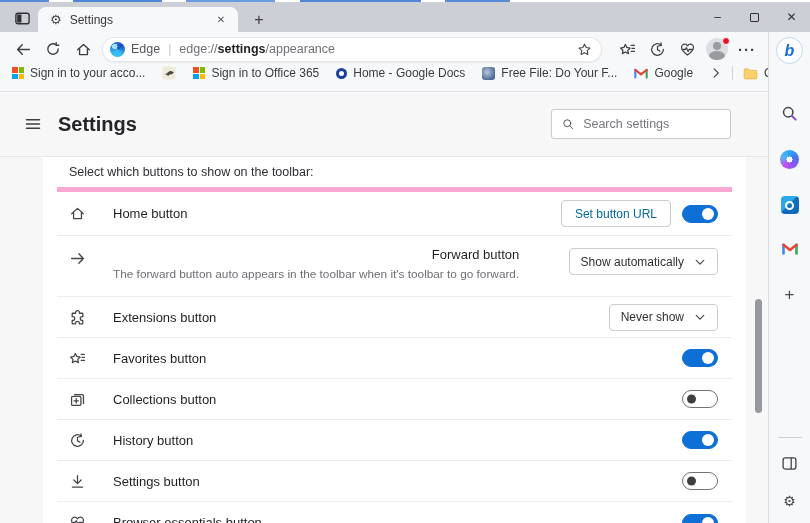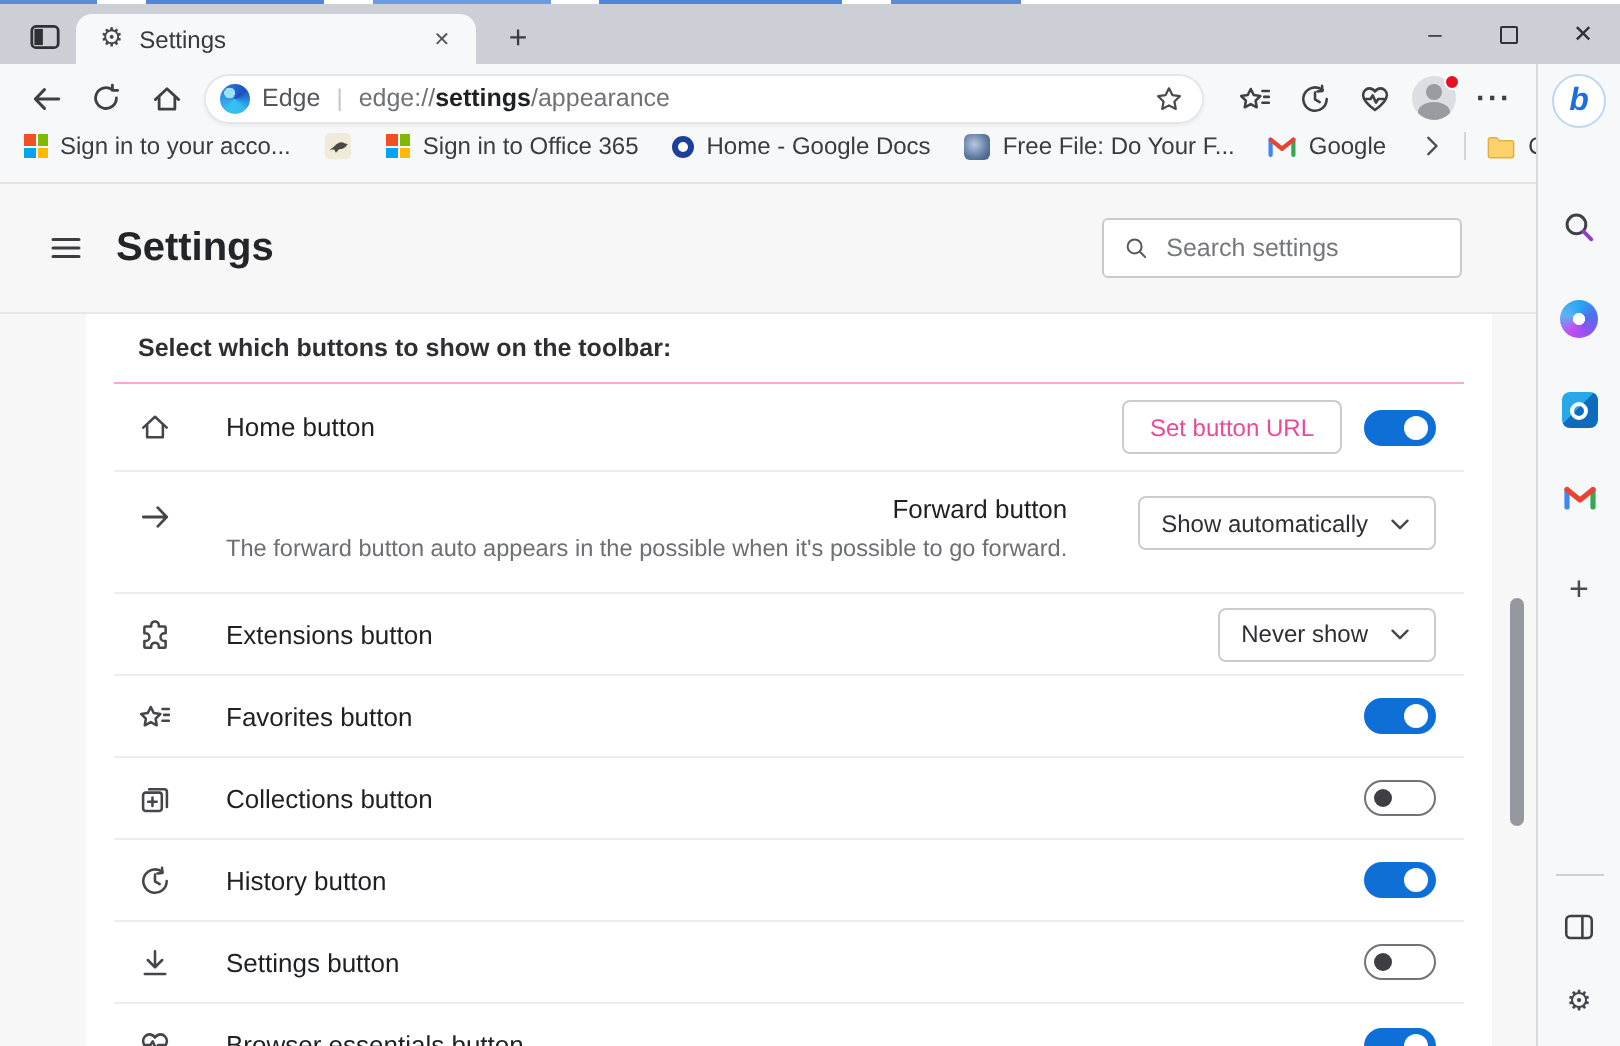--- a/index.html
+++ b/index.html
@@ -61,31 +61,31 @@
   .page-header { position:absolute; top:92px; left:0; width:768px; height:64px; background:#f7f7f8; display:flex; align-items:center; }
   .hamburger { margin-left:22px; width:22px; height:22px; display:flex; align-items:center; justify-content:center; color:#3c3d42; }
   .page-title { font-size:20px; font-weight:700; color:#242529; margin-left:14px; }
   .search-box { position:absolute; right:37px; top:17px; width:180px; height:30px; background:#fff; border:1px solid #c9cacd; border-radius:3px; display:flex; align-items:center; padding:0 10px; gap:9px; }
   .search-box input { border:none; outline:none; width:100%; font-size:12.5px; color:#333; font-family:"Liberation Sans",sans-serif; background:transparent; }
   .search-box input::placeholder { color:#76777c; }
 
   
   .content { position:absolute; top:156px; left:0; width:768px; bottom:0; background:#f7f7f8; border-top:1px solid #e7e7e9; }
   .card { position:absolute; left:43px; top:0; width:703px; bottom:-30px; background:#fff; padding:0 14px; }
-  .sec-title { height:35px; display:flex; align-items:center; padding-left:12px; font-size:12.5px; font-weight:700; color:#2e2f33; border-bottom:1px solid #f9a8d4; }
+  .sec-title { height:35px; display:flex; align-items:center; padding-left:12px; font-size:12.5px; font-weight:400; color:#2e2f33; border-bottom:5px solid #f9a8d4; }
   .row { display:flex; align-items:center; height:41px; border-bottom:1px solid #ededef; padding:0 14px 0 12px; }
   .row-home { height:44px; }
   .row-tall { height:61px; align-items:flex-start; padding-top:11px; }
   .row-last { border-bottom:none; }
   .ricon { width:17px; height:17px; color:#45464b; flex:0 0 auto; margin-right:27px; }
   .rtext { display:flex; flex-direction:column; gap:5px; min-width:0; }
   .rlabel { font-size:13px; color:#1f2024; font-weight:400;text-align:right; }
   .rdesc { font-size:11.8px; color:#6e6f74; }
   .rctl { margin-left:auto; display:flex; align-items:center; gap:11px; }
-  .btn { height:27px; padding:0 13px; font-size:12px; color:#ec4899; background:#fff; border:1px solid #cbcccf; border-radius:4px; font-family:"Liberation Sans",sans-serif; }
+  .btn { height:27px; padding:0 13px; font-size:12px; color:#0369a1; background:#fff; border:1px solid #cbcccf; border-radius:4px; font-family:"Liberation Sans",sans-serif; }
   .dropdown { height:27px; padding:0 11px; display:flex; align-items:center; gap:10px; font-size:12px; color:#2f3034; background:#fff; border:1px solid #cbcccf; border-radius:4px; }
   .toggle { width:36px; height:18px; border-radius:10px; background:#fff; border:1px solid #727377; position:relative; flex:0 0 auto; }
   .toggle .knob { position:absolute; left:4px; top:50%; transform:translateY(-50%); width:9px; height:9px; border-radius:50%; background:#3e3f43; }
   .toggle.on { background:#0e6fd6; border-color:#0e6fd6; }
   .toggle.on .knob { left:auto; right:3px; width:12px; height:12px; background:#fff; }
 
   .scrollbar { position:absolute; right:5px; top:0; bottom:0; width:8px; }
   .scroll-thumb { position:absolute; left:0; top:142px; width:7px; height:114px; border-radius:4px; background:#95989c; }
 
   
@@ -290,21 +290,21 @@
       </div>
 
       <div class="row row-tall">
         <span class="ricon" style="margin-top:3px;">
           <svg width="17" height="17" viewBox="0 0 16 16" fill="none" stroke="currentColor" stroke-width="1.3" stroke-linecap="round" stroke-linejoin="round">
               <path d="M2.5 8h11M9.3 3.6 13.5 8l-4.2 4.4"></path>
             </svg>
         </span>
         <div class="rtext">
           <div class="rlabel">Forward button</div>
-          <div class="rdesc">The forward button auto appears in the possible when it's possible to go forward.</div>
+          <div class="rdesc">The forward button auto appears in the toolbar when it's toolbar to go forward.</div>
         </div>
         <div class="rctl" style="align-self:flex-start; margin-top:1px;">
           <div class="dropdown">
             <span>Show automatically</span>
             <svg width="12" height="12" viewBox="0 0 16 16" fill="none" stroke="#45464b" stroke-width="1.6" stroke-linecap="round" stroke-linejoin="round">
                 <path d="M3 5.8 8 10.8l5-5"></path>
               </svg>
           </div>
         </div>
       </div>

